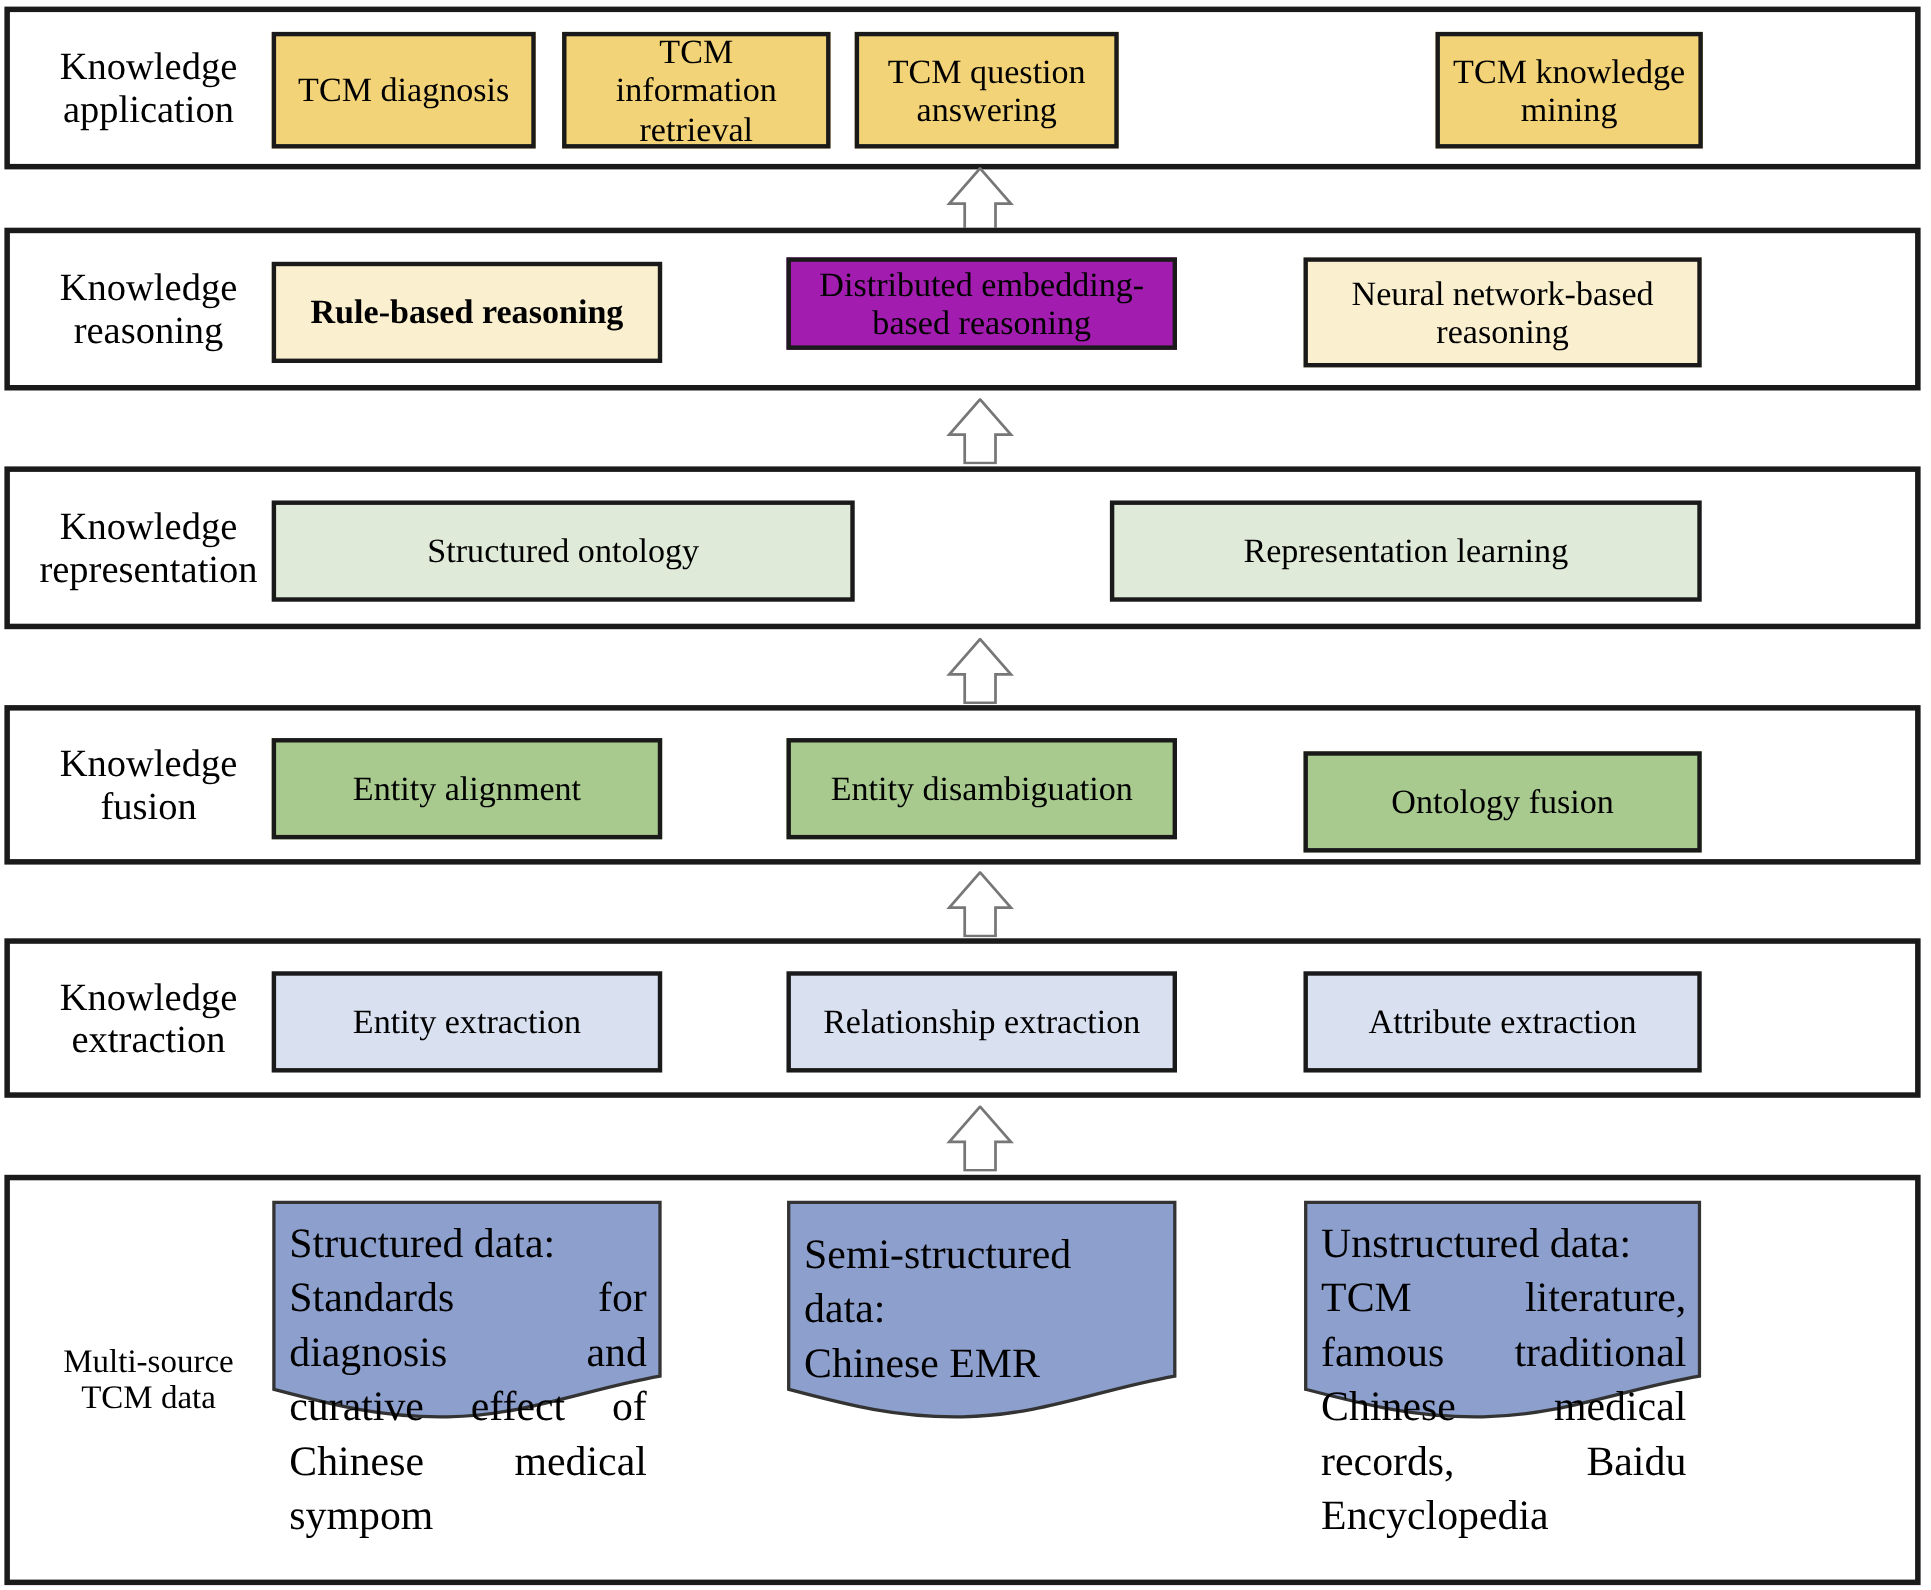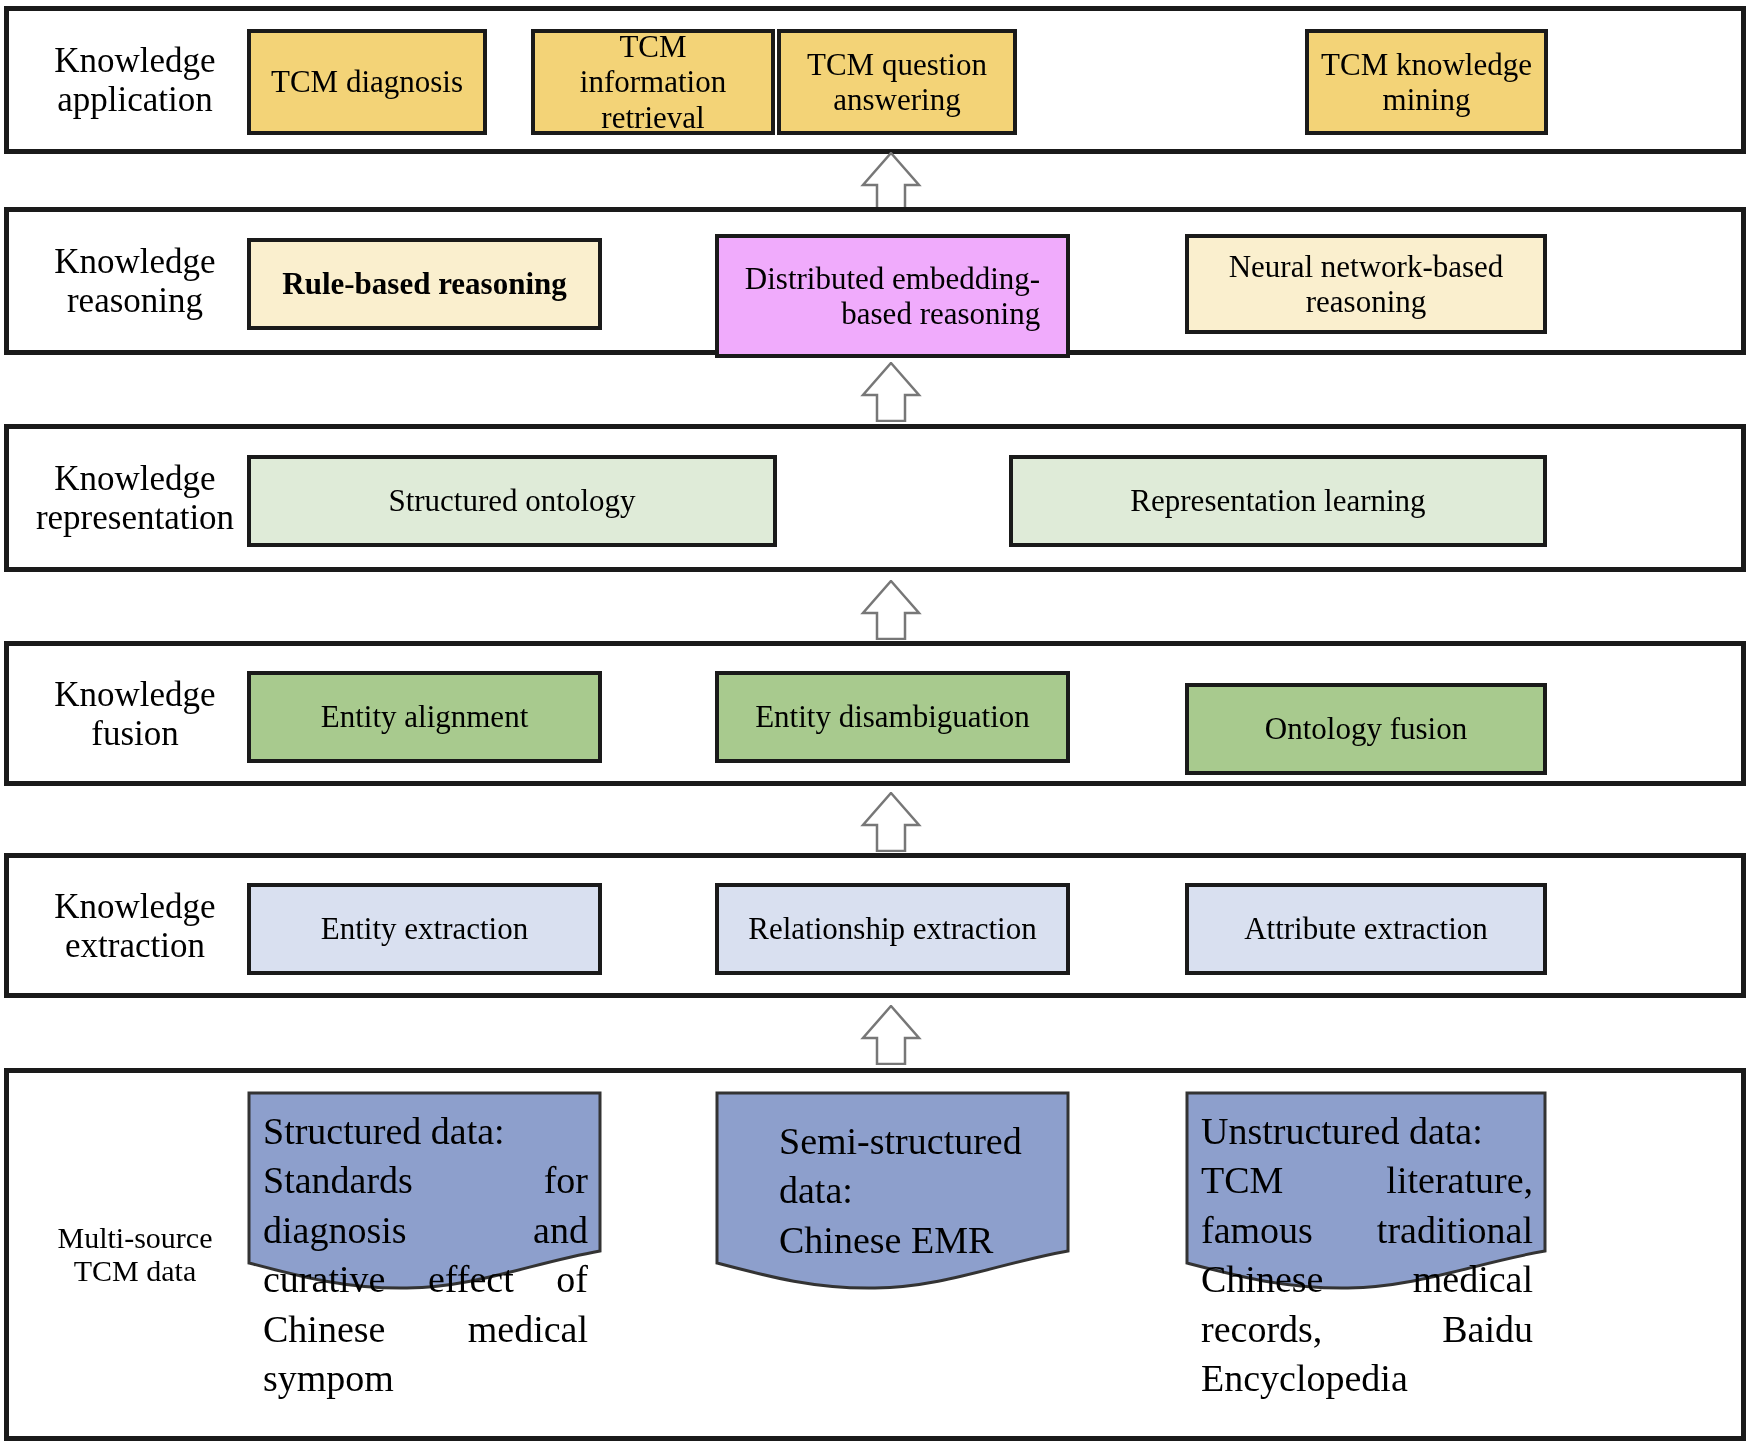--- a/index.html
+++ b/index.html
@@ -87,36 +87,35 @@
     line-height: 1.30;
     text-align: justify;
     text-align-last: left;
     color: #000;
     white-space: pre-line;
   }
   .doc .doc-text.vcenter {
     top: 50%;
     transform: translateY(-50%);
     text-align: left;
-    margin-left: 48px;
   }
 </style>
 </head>
 <body>
 
 <div id="stage">
 
   <div class="layer" style="top:6px; height:148px;">
     <div class="layer-label">Knowledge
 application</div>
 
     <div class="node" style="left:238px; top:18px; width:240px; height:106px; background:#F3D377;">
       <span>TCM diagnosis</span>
     </div>
-    <div class="node" style="left:502px; top:18px; width:244px; height:106px; background:#F3D377;margin-left:20px;">
+    <div class="node" style="left:502px; top:18px; width:244px; height:106px; background:#F3D377;">
       <span>TCM information
 retrieval</span>
     </div>
     <div class="node" style="left:768px; top:18px; width:240px; height:106px; background:#F3D377;">
       <span>TCM question
 answering</span>
     </div>
     <div class="node" style="left:1296px; top:18px; width:243px; height:106px; background:#F3D377;">
       <span>TCM knowledge
 mining</span>
@@ -129,21 +128,21 @@
     </svg>
   </div>
 
   <div class="layer" style="top:207px; height:148px;">
     <div class="layer-label">Knowledge
 reasoning</div>
 
     <div class="node" style="left:238px; top:26px; width:355px; height:92px; background:#FAEFCE;font-weight:bold;">
       <span>Rule-based reasoning</span>
     </div>
-    <div class="node" style="left:706px; top:22px; width:355px; height:124px; background:#f0abfc;text-align:right;">
+    <div class="node" style="left:706px; top:22px; width:355px; height:84px; background:#a21caf;">
       <span>Distributed embedding-
 based reasoning</span>
     </div>
     <div class="node" style="left:1176px; top:22px; width:362px; height:100px; background:#FAEFCE;">
       <span>Neural network-based
 reasoning</span>
     </div>
   </div>
 
   <div class="arrow" style="left:860px; top:362px; width:62px; height:60px;">

